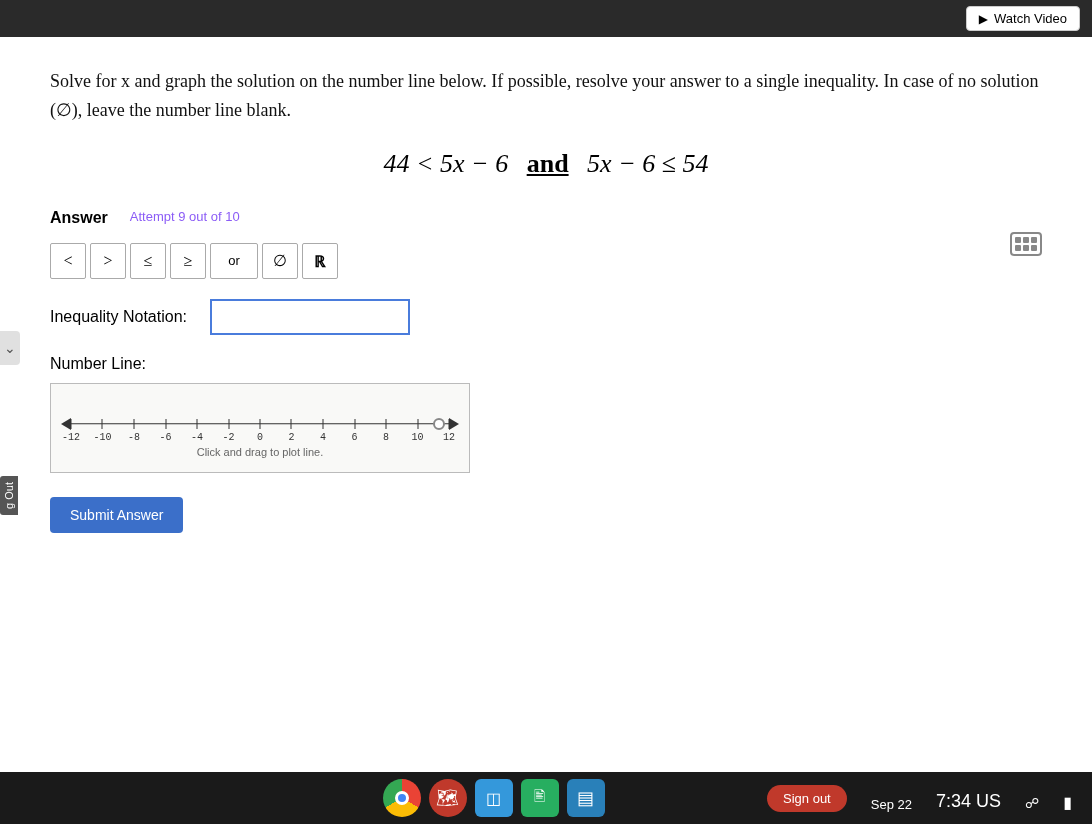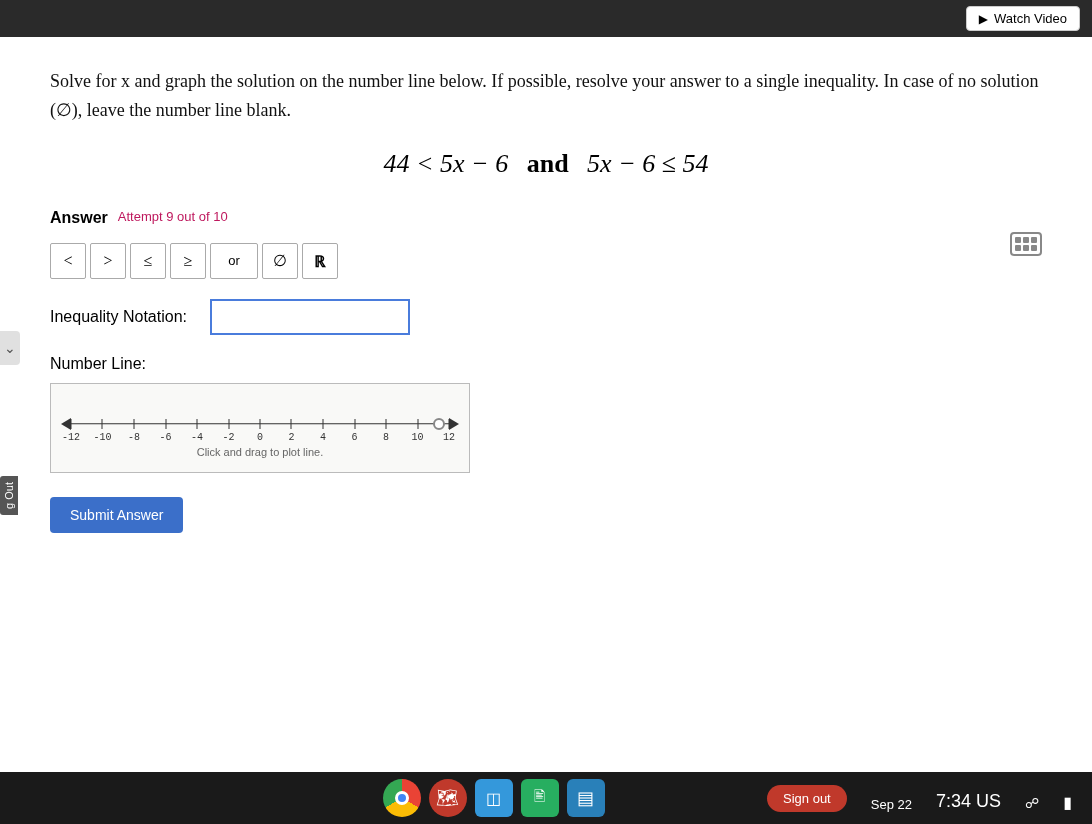--- a/index.html
+++ b/index.html
@@ -52,20 +52,21 @@
       text-align: center;
       font-size: 26px;
       margin: 20px 0 30px 0;
       font-style: italic;
     }
 
     .equation-line .and-word {
       font-style: normal;
       font-weight: bold;
       margin: 0 12px;
+      text-decoration: underline;
     }
 
     .answer-section {
       margin-top: 10px;
     }
 
     .answer-header {
       display: flex;
       align-items: flex-start;
       gap: 10px;
@@ -73,22 +74,23 @@
     }
 
     .answer-label {
       font-weight: bold;
       font-size: 16px;
       font-family: Arial, sans-serif;
     }
 
     .attempt-text {
       font-size: 13px;
-      color: #be185d;
-      font-family: Arial, sans-serif;
+      color: #8b5cf6;
+      font-family: Arial, sans-serif;
+      margin-left: 12px;
     }
 
     .keyboard-icon {
       position: absolute;
       right: 50px;
       top: 195px;
       width: 32px;
       height: 24px;
       border: 2px solid #888;
       border-radius: 4px;

